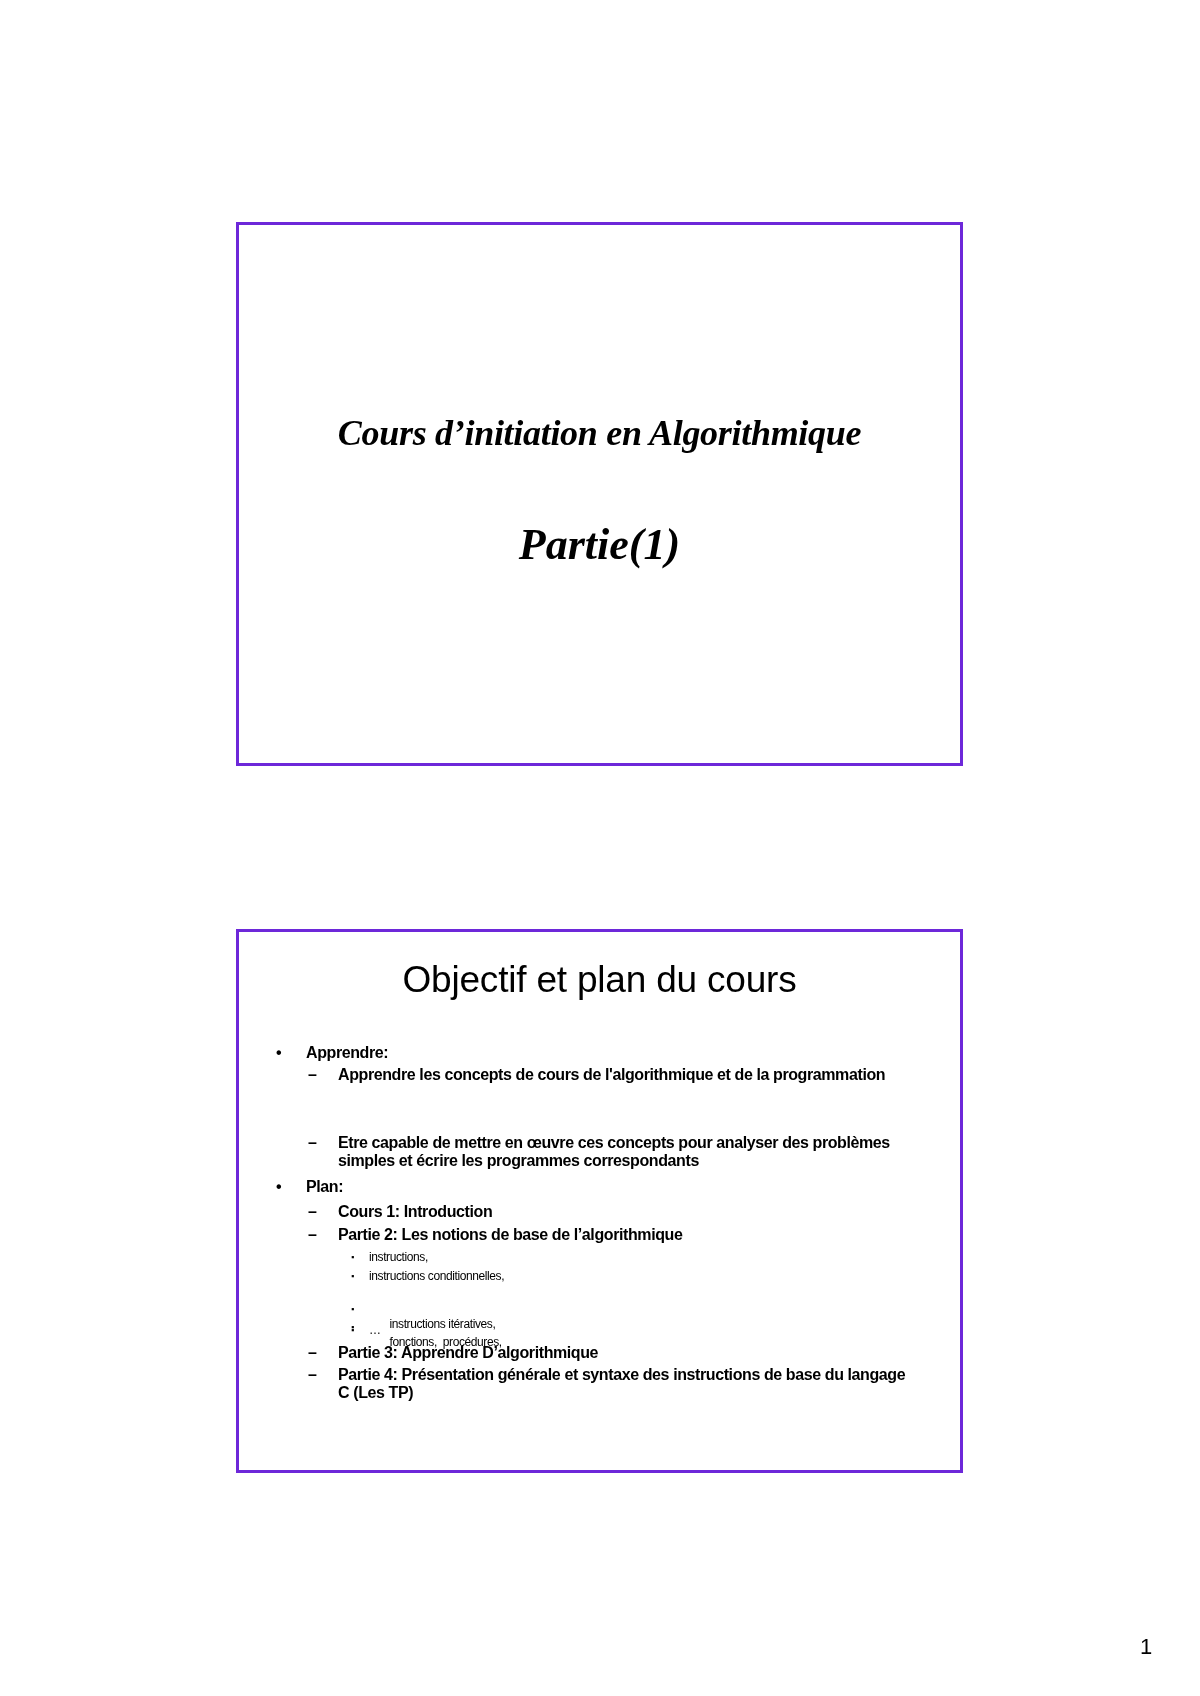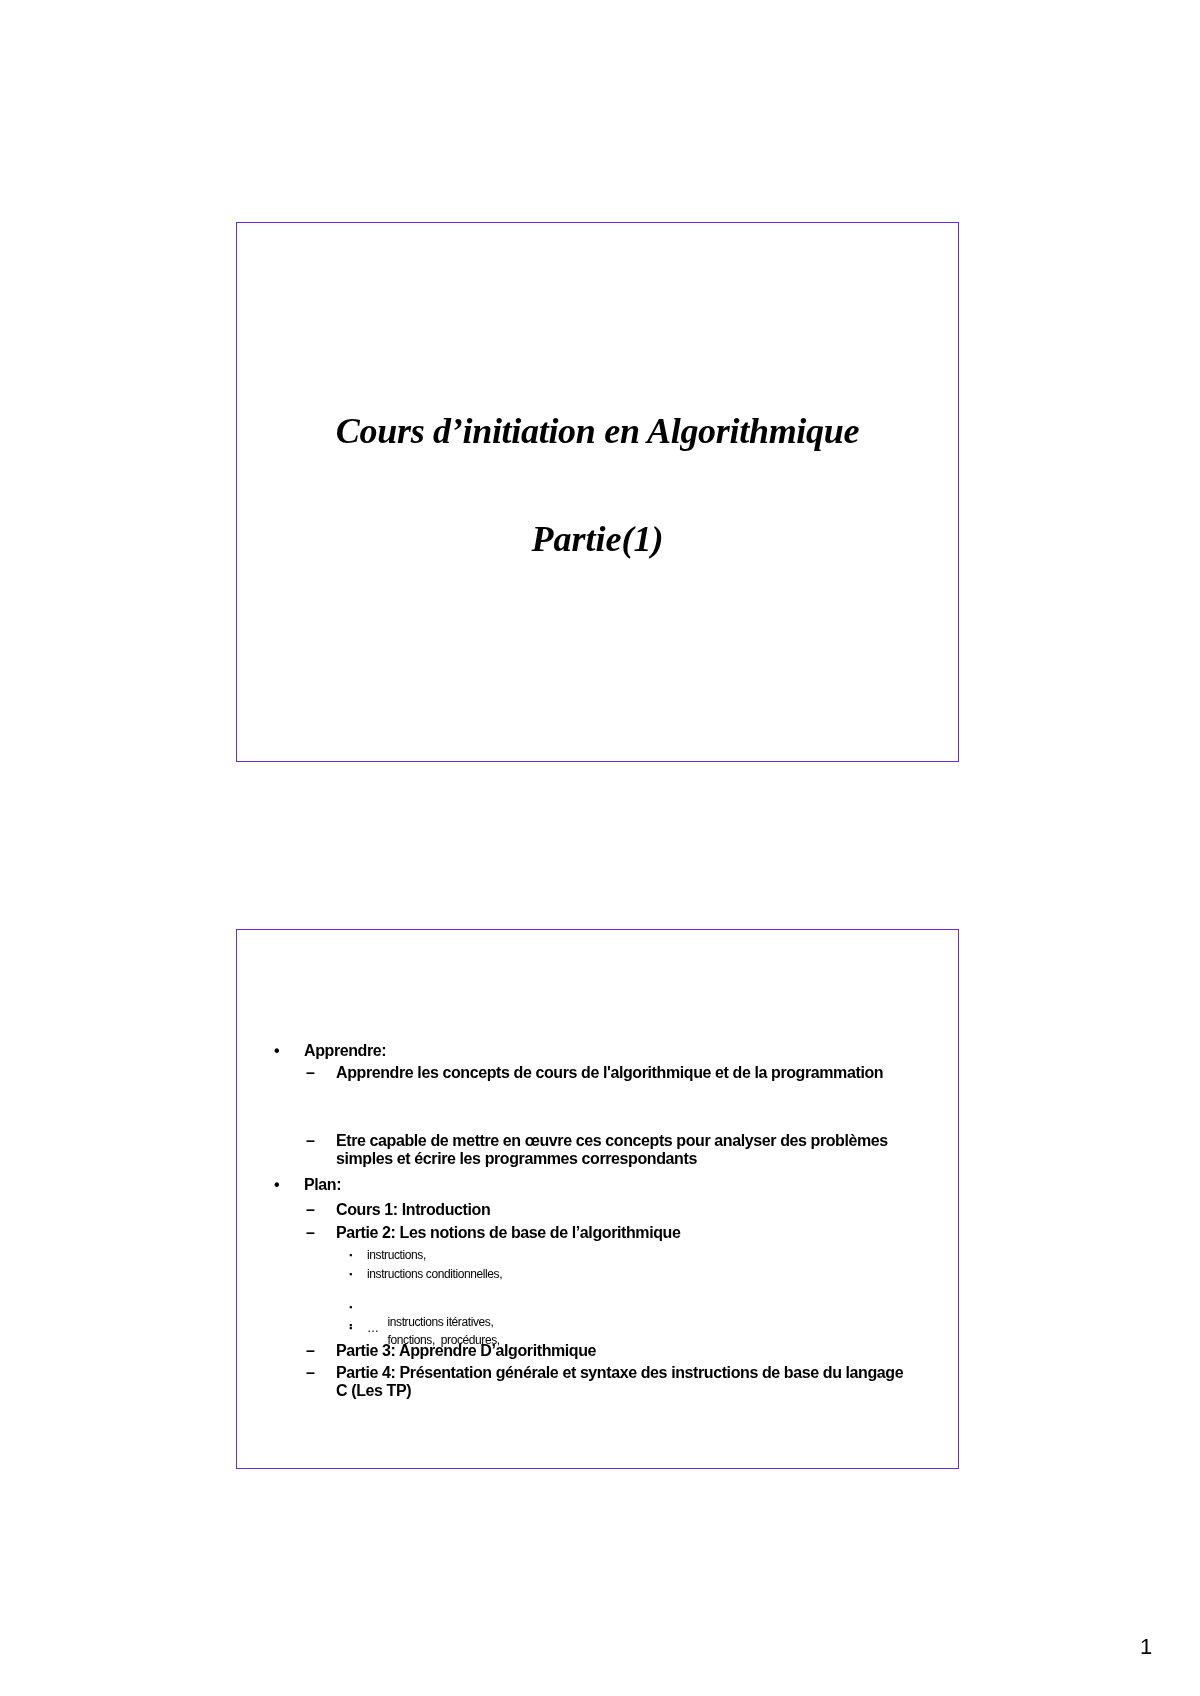--- a/index.html
+++ b/index.html
@@ -12,21 +12,21 @@
       height: 1696px;
       position: relative;
       overflow: hidden;
       color: #000;
     }
     .slide {
       position: absolute;
       left: 236px;
       width: 721px;
       height: 538px;
-      border: 1px solid #6d28d9;
+      border: 3px solid #6d28d9;
       background: #fff;
       box-sizing: content-box;
     }
     #slide-1 { top: 222px; }
     #slide-2 { top: 929px; }
 
     .title-main {
       position: absolute;
       left: 0; right: 0;
       top: 190px;
@@ -39,21 +39,21 @@
       line-height: 1;
     }
     .title-sub {
       position: absolute;
       left: 0; right: 0;
       top: 298px;
       text-align: center;
       font-family: "Liberation Serif", "DejaVu Serif", serif;
       font-style: italic;
       font-weight: bold;
-      font-size: 36px;
+      font-size: 44px;
       line-height: 1;
     }
 
     .s2-title {
       position: absolute;
       left: 0; right: 0;
       top: 29px;
       text-align: center;
       font-family: "Liberation Sans", "DejaVu Sans", sans-serif;
       font-size: 37px;
@@ -99,20 +99,21 @@
   </style>
 </head>
 <body>
 
 <div class="slide" id="slide-1">
   <div class="title-main">Cours d’initiation en Algorithmique</div>
   <div class="title-sub">Partie(1)</div>
 </div>
 
 <div class="slide" id="slide-2">
+  <div class="s2-title">Objectif et plan du cours</div>
   <div class="s2-body">
 
     <div class="l1" style="left:67px; top:111px;">
       <span class="marker">•</span>
       <span>Apprendre:</span>
     </div>
     <div class="l2 wrap" style="left:99px; top:134px; line-height:18px;">
       <span class="marker">–</span>
       <span>Apprendre les concepts de cours de l'algorithmique et de la programmation</span>
     </div>

